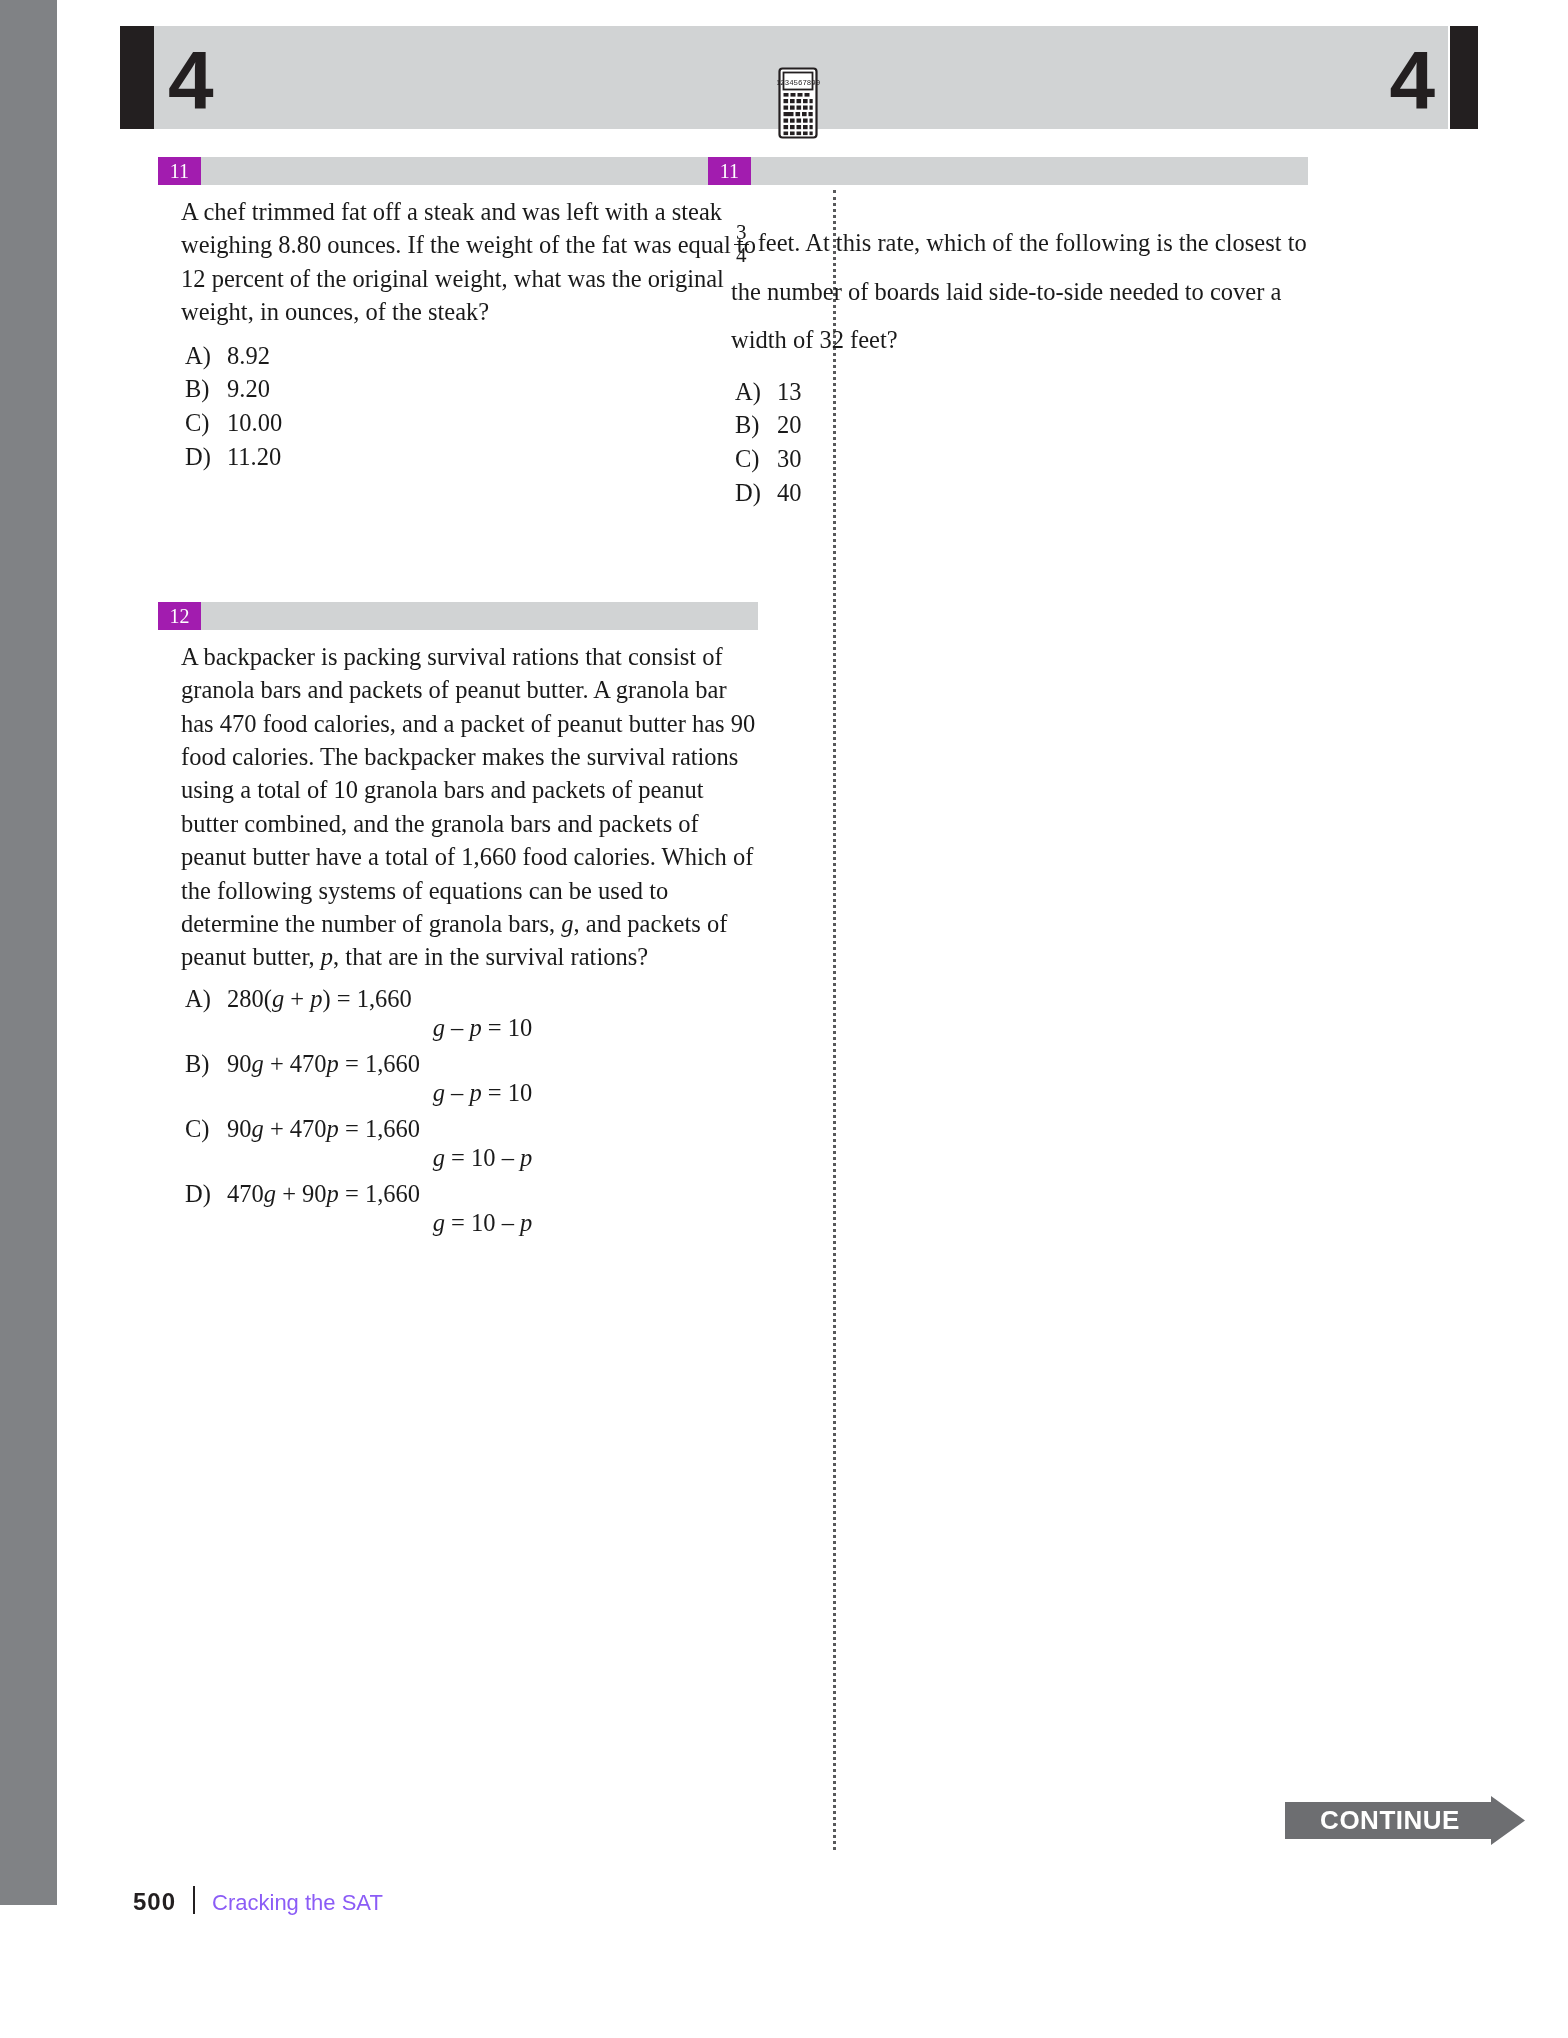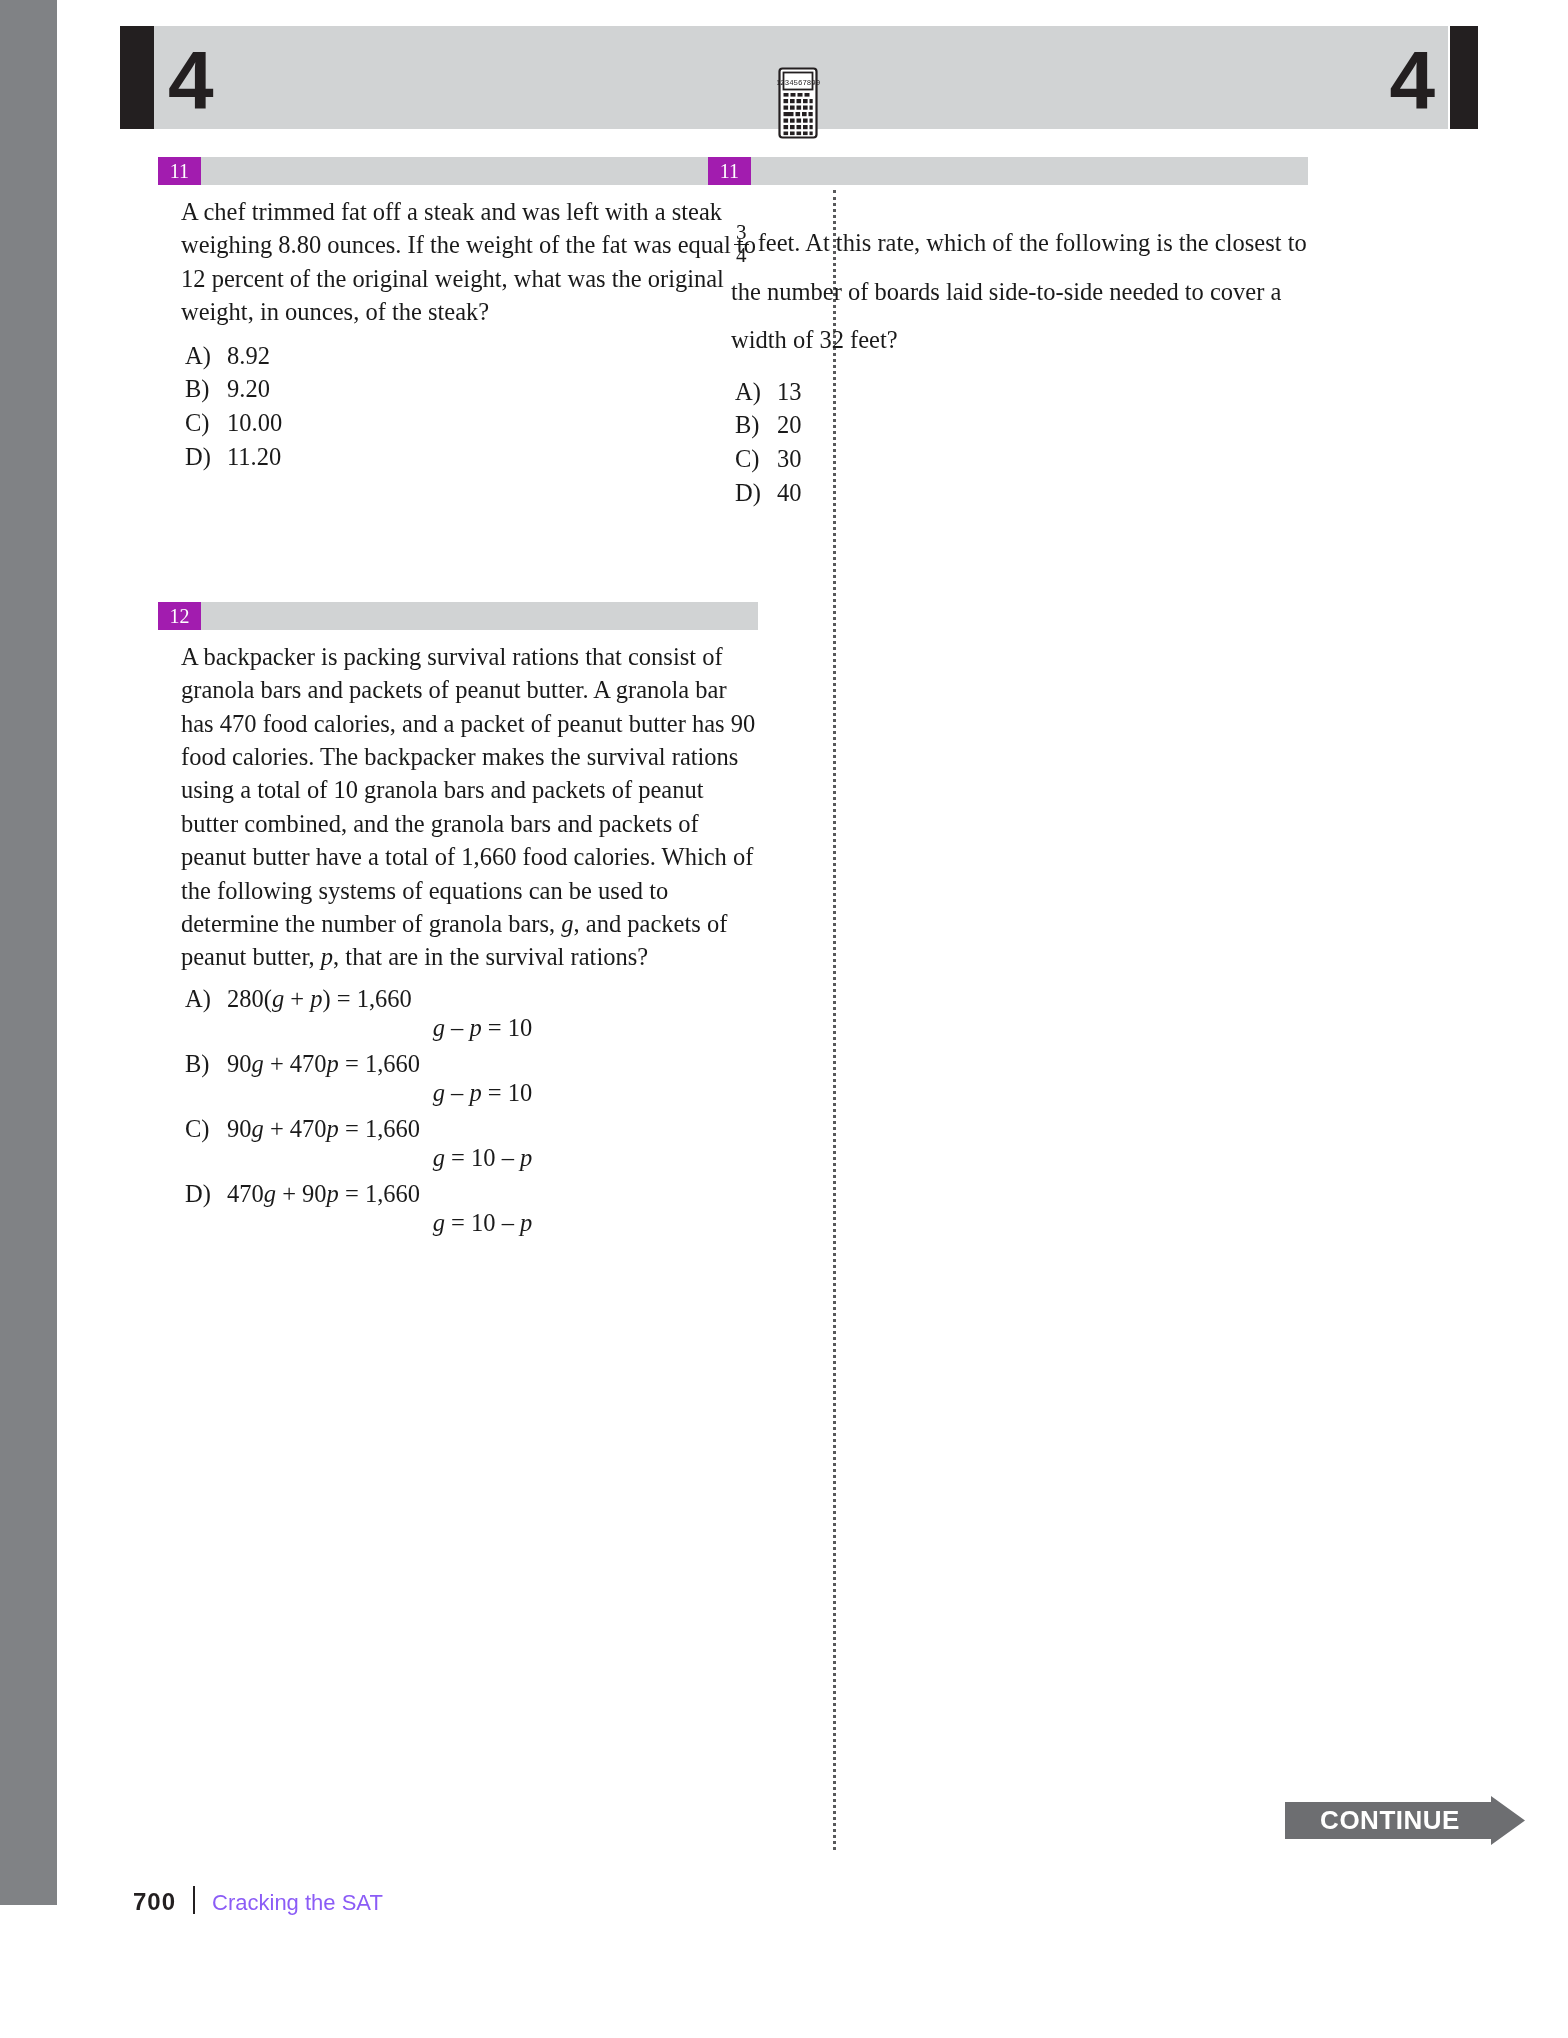--- a/index.html
+++ b/index.html
@@ -398,18 +398,18 @@
   </div>
 
   <div class="continue">
     <svg viewBox="0 0 240 49" preserveAspectRatio="none" style="position:absolute;left:0;top:0;width:240px;height:49px;">
       <polygon points="0,6 206,6 206,0 240,24.5 206,49 206,43 0,43" fill="#6d6e71"></polygon>
     </svg>
     <div class="ctext">CONTINUE</div>
   </div>
 
   <div class="footer">
-    <span class="pg">700</span>
+    <span class="pg">500</span>
     <span class="sep"></span>
     <span class="bk">Cracking the SAT</span>
   </div>
 
 </div>
 
 </body></html>

